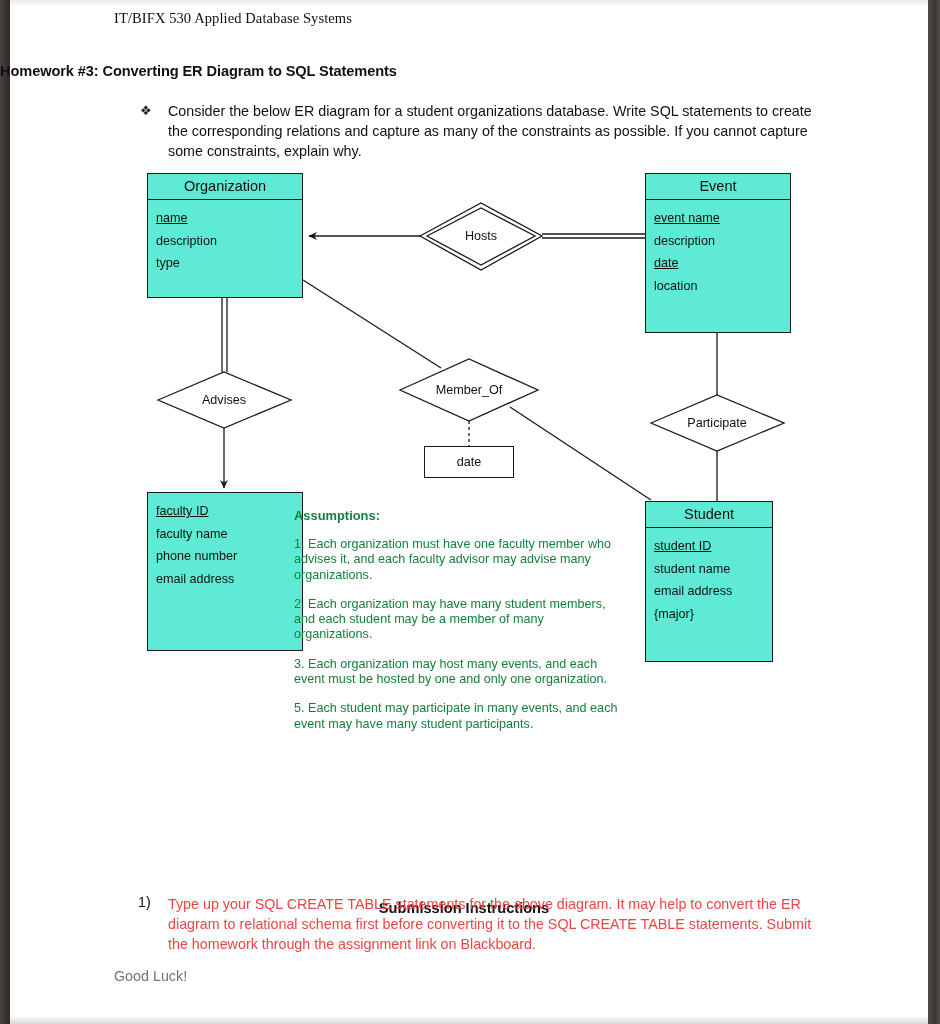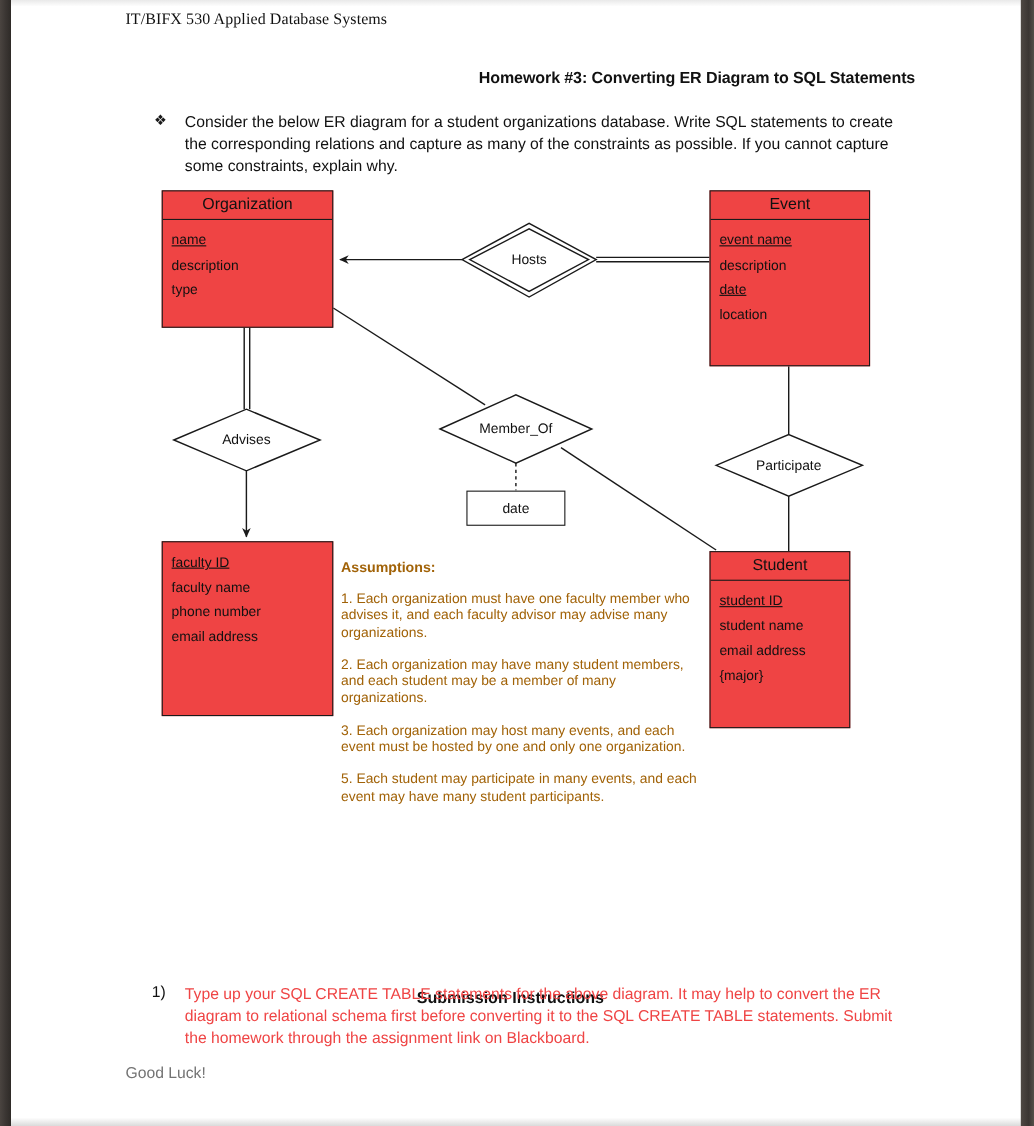--- a/index.html
+++ b/index.html
@@ -43,27 +43,26 @@
   
   .course-line {
     position: absolute; left: 114px; top: 10px;
     font-family: "Liberation Serif", serif;
     font-size: 14.5px;
     color: #111;
     letter-spacing: 0.1px;
   }
   .hw-title {
     position: absolute; left: 0px; top: 63px; width: 800px;
-    text-align: right;
+    text-align: left;
     font-family: "Liberation Sans", sans-serif;
     font-weight: bold;
     font-size: 14.6px;
     color: #111;
     letter-spacing: -0.1px;
-    margin-left: 32px;
   }
   .bullet-row {
     position: absolute; left: 140px; top: 101px; width: 672px;
   }
   .bullet-glyph {
     position: absolute; left: 0px; top: 2px;
     font-size: 13px; color: #1a1a1a;
     font-family: "DejaVu Sans", sans-serif;
   }
   .bullet-text {
@@ -102,21 +101,21 @@
   
   #er-diagram {
     position: absolute;
     left: 0; top: 0;
     width: 940px; height: 1024px;
     pointer-events: none;
   }
   .ent {
     position: absolute;
     border: 1.4px solid #1a1a1a;
-    background: #ef4444;
+    background: #5eead4;
     box-sizing: border-box;
   }
   .ent-title {
     text-align: center;
     font-size: 14.5px;
     color: #111;
     border-bottom: 1.4px solid #1a1a1a;
     padding: 4px 0 5px 0;
     font-family: "Liberation Sans", sans-serif;
   }
@@ -146,23 +145,23 @@
     border: 1.3px solid #1a1a1a;
     background: #fff;
     box-sizing: border-box;
     display: flex; align-items: center; justify-content: center;
     font-size: 12.6px; color: #111;
     font-family: "Liberation Sans", sans-serif;
   }
 
   
   .assump {
-    position: absolute; left: 310px; top: 508px; width: 330px;
-    font-family: "Liberation Sans", sans-serif;
-    color: #a16207;
+    position: absolute; left: 294px; top: 508px; width: 330px;
+    font-family: "Liberation Sans", sans-serif;
+    color: #15803d;
   }
   .assump h4 {
     margin: 0 0 14px 0;
     font-size: 12.9px;
     font-weight: bold;
   }
   .assump p {
     margin: 0 0 14px 0;
     font-size: 12.6px;
     line-height: 15.3px;

